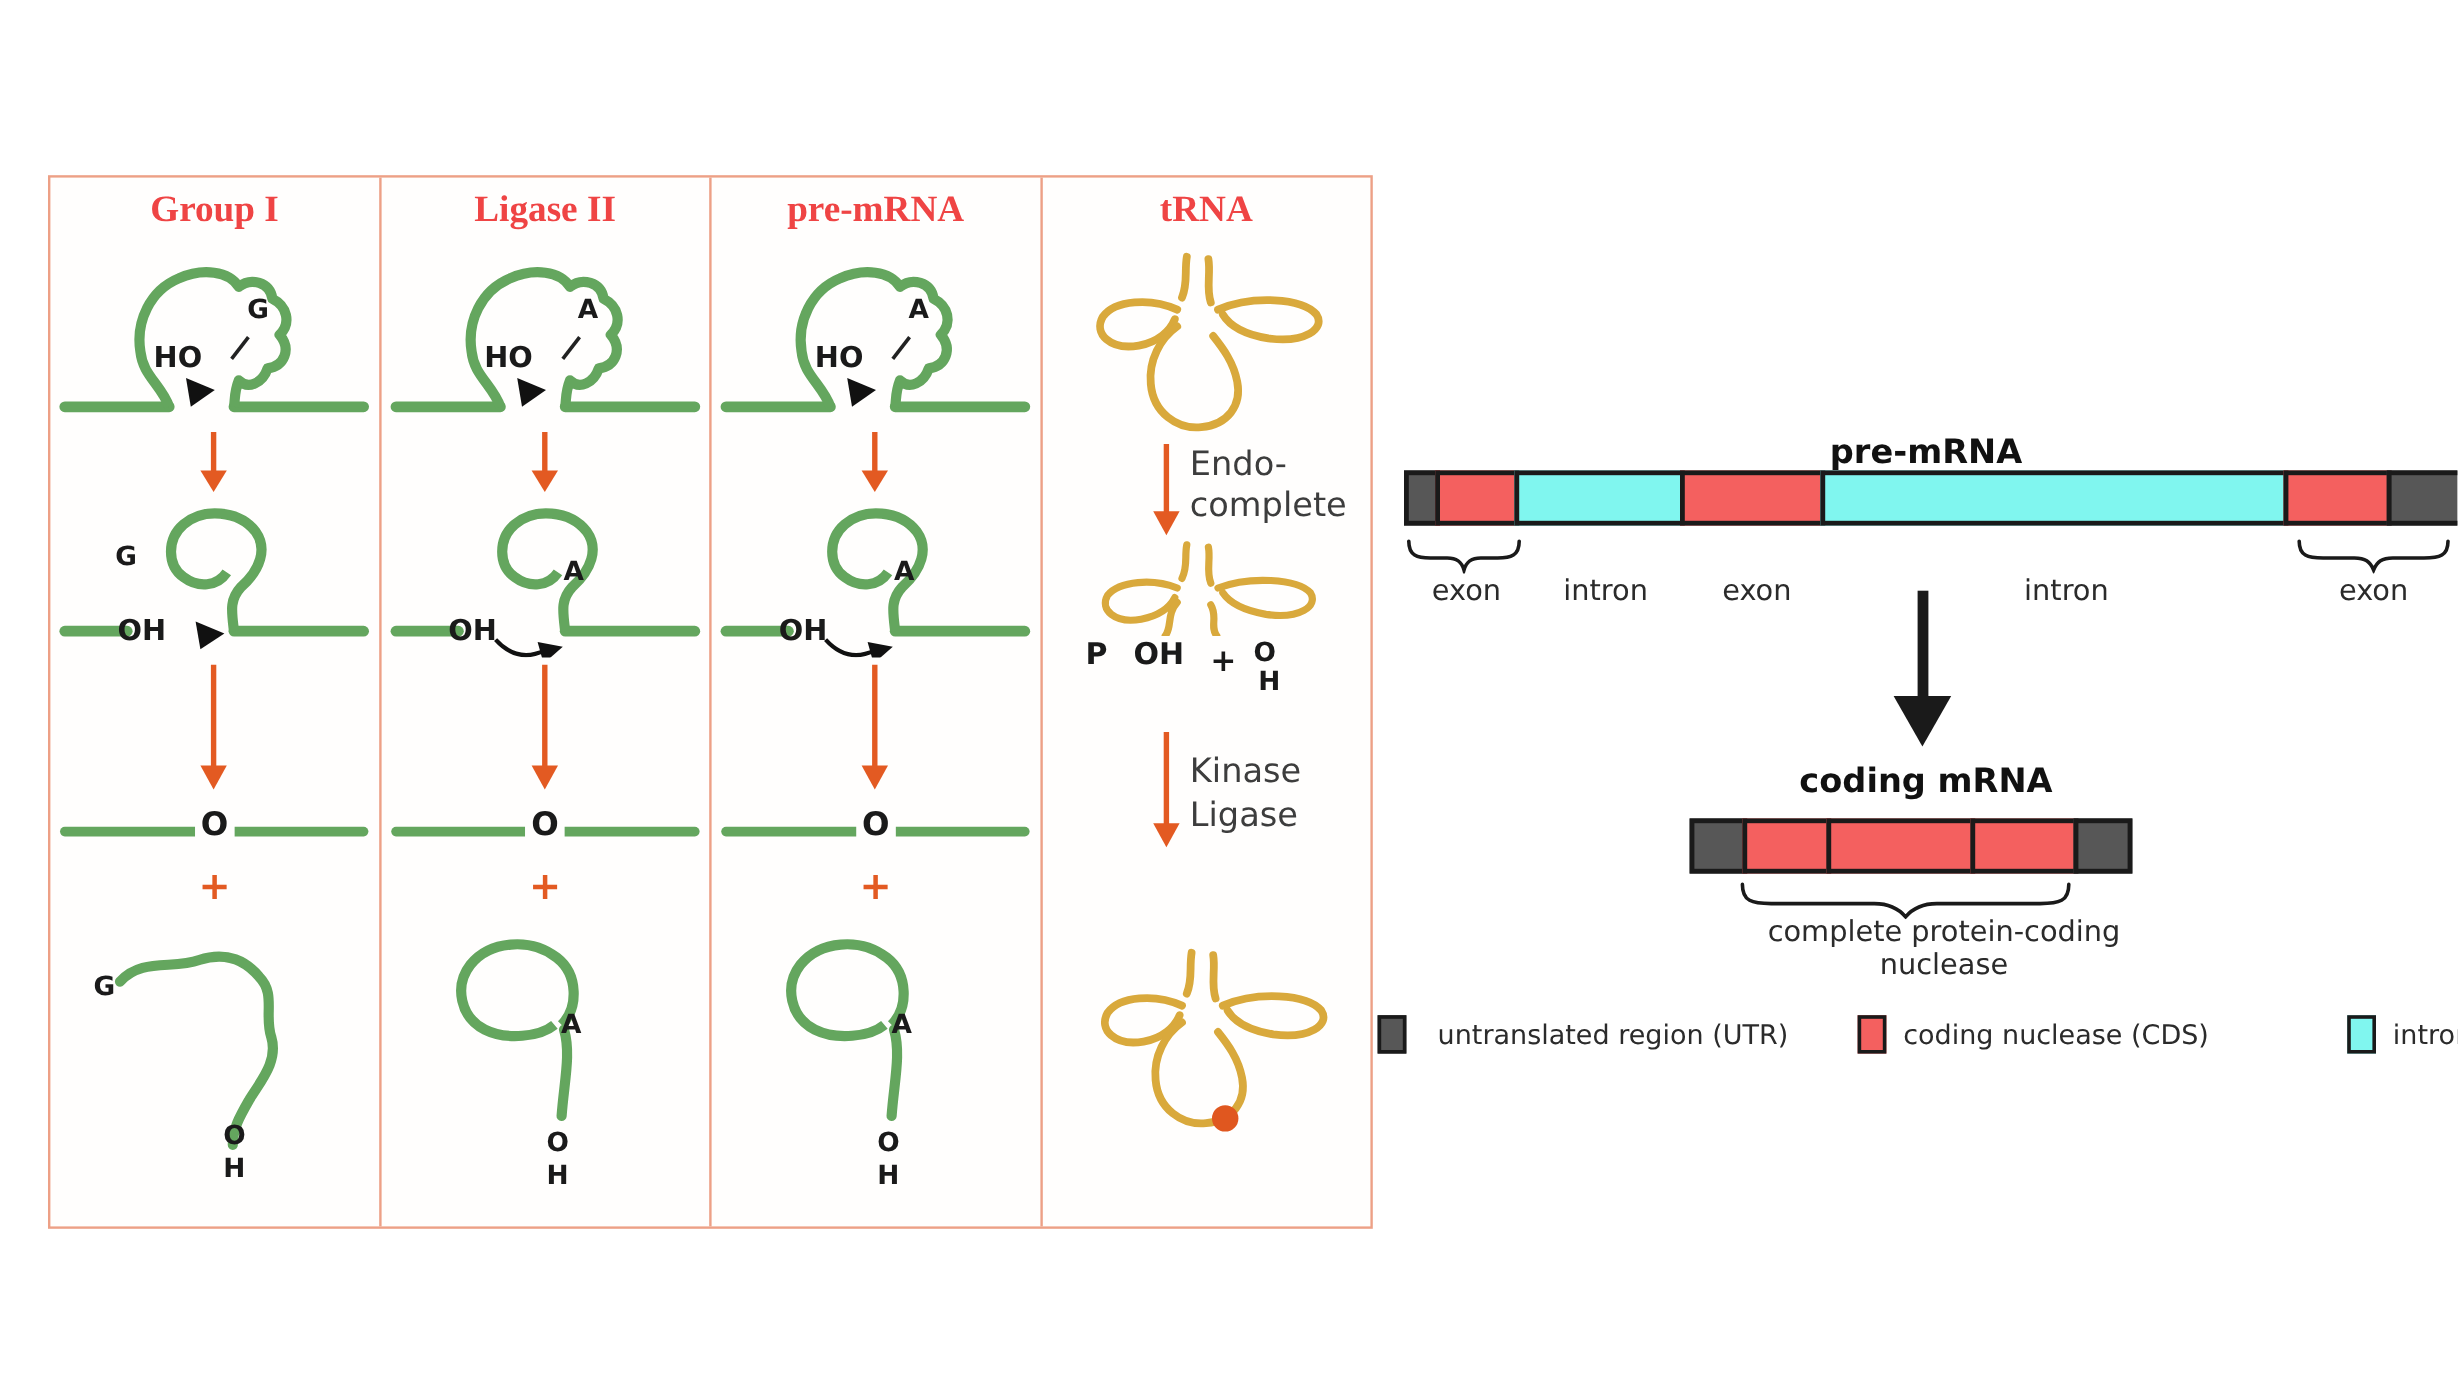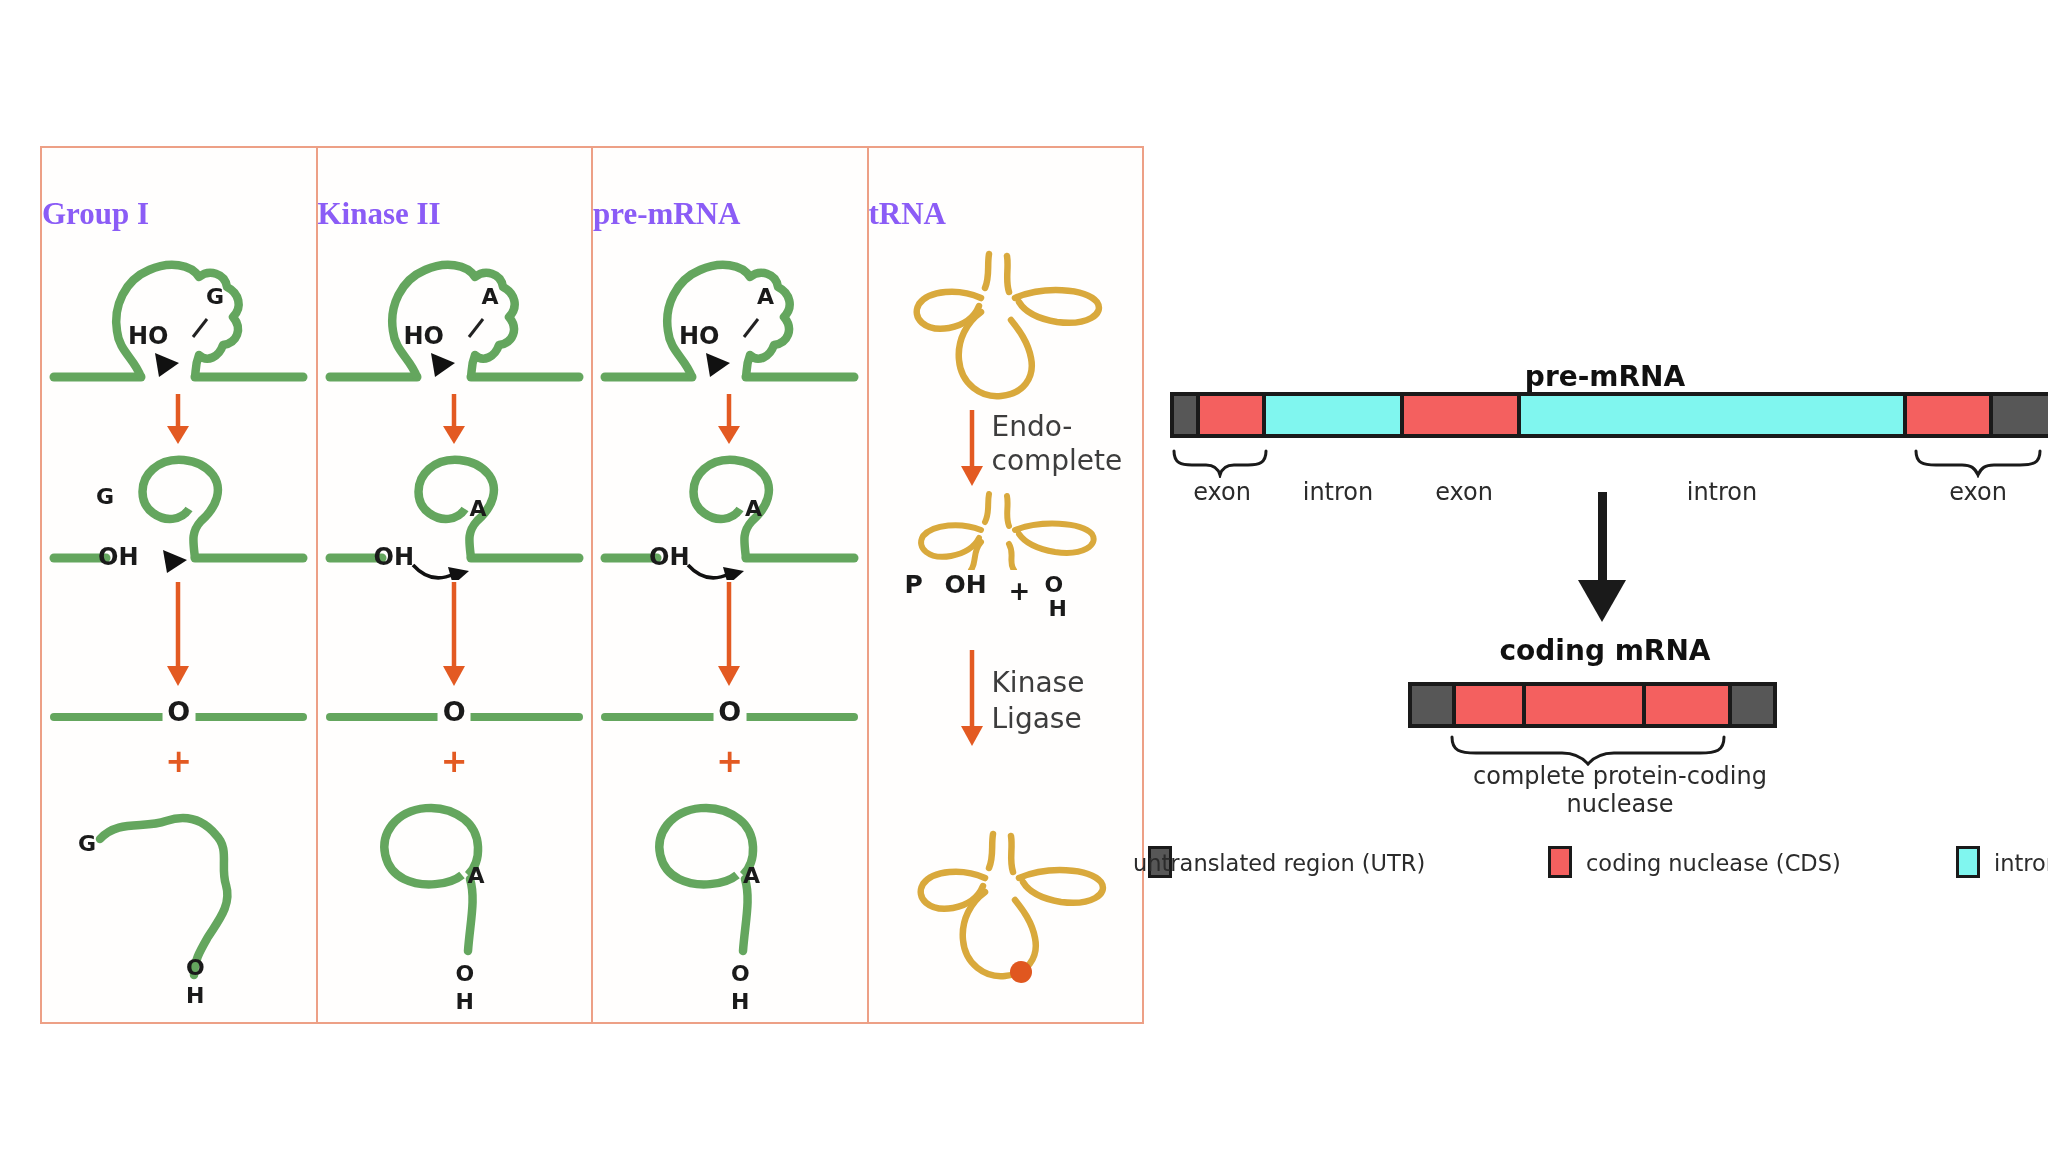--- a/index.html
+++ b/index.html
@@ -4,22 +4,22 @@
 <style>
   html,body{margin:0;padding:0;background:#fff;}
   .page{position:relative;width:2048px;height:1152px;background:#ffffff;overflow:hidden;
         font-family:"DejaVu Sans",sans-serif;color:#1a1a1a;}
   
   .panel{position:absolute;left:40px;top:146px;width:1104px;height:878px;
          border:2px solid #eda086;display:flex;box-sizing:border-box;background:#fffefd;}
   .col{flex:1 1 0;border-right:2px solid #eda086;display:flex;flex-direction:column;
        align-items:stretch;position:relative;min-width:0;}
   .col:last-child{border-right:none;}
-  .col-title{height:58px;box-sizing:border-box;padding-top:8px;
-             font-family:"Liberation Serif",serif;font-weight:bold;font-size:31px;color:#8b5cf6;margin-top:40px;}
+  .col-title{height:58px;box-sizing:border-box;padding-top:8px;text-align:center;
+             font-family:"Liberation Serif",serif;font-weight:bold;font-size:31px;color:#ef4444;}
   .row{position:relative;width:100%;}
   .row svg{position:absolute;left:0;top:0;}
   .r-s1{height:150px;} .r-a1{height:56px;} .r-s2{height:136px;} .r-a2{height:116px;}
   .r-s3{height:56px;} .r-plus{height:44px;} .r-s4{height:244px;}
   .r-t1{height:160px;} .r-ta1{height:84px;} .r-t2{height:80px;} .r-tlbl{height:54px;}
   .r-sp20{height:20px;} .r-ta2{height:118px;} .r-sp44{height:44px;} .r-t3{height:200px;}
   .chem{position:absolute;font-weight:bold;font-size:24px;color:#1a1a1a;line-height:1;}
   .chem.small{font-size:22px;}
   .o-on-line{position:absolute;left:50%;transform:translateX(-50%);top:8px;
              font-weight:bold;font-size:27px;background:#fffefd;padding:0 5px;line-height:1.2;}
@@ -91,21 +91,21 @@
         <svg width="273" height="244" viewBox="0 0 273 244">
           <path d="M58,54 C76,34 102,44 124,36 C148,28 164,38 174,50 C188,64 178,82 184,100 C190,120 176,136 166,152 C158,166 152,176 152,190" stroke="#64a65e" stroke-width="8.5" fill="none" stroke-linecap="round"></path>
         </svg>
         <span class="chem small" style="left:36px;top:48px">G</span>
         <span class="chem small" style="left:144px;top:172px">O</span>
         <span class="chem small" style="left:144px;top:200px">H</span>
       </div>
     </div>
 
     <div class="col">
-      <div class="col-title">Kinase II</div>
+      <div class="col-title">Ligase II</div>
       <div class="row r-s1">
         <svg width="273" height="150" viewBox="0 0 273 150">
           <path d="M12,133 H99" stroke="#64a65e" stroke-width="9" fill="none" stroke-linecap="round"></path>
           <path d="M153,133 H261" stroke="#64a65e" stroke-width="9" fill="none" stroke-linecap="round"></path>
           <path d="M99,133 C92,114 77,107 75,87 C71,62 83,36 107,26 C127,17 149,20 157,33 C167,25 183,29 185,43 C197,49 201,63 191,73 C201,85 195,99 181,101 C177,113 165,119 157,111 C153,121 154,127 153,133" stroke="#64a65e" stroke-width="8.5" fill="none" stroke-linejoin="round"></path>
           <path d="M151,93 L165,75" stroke="#222" stroke-width="3" fill="none"></path>
           <polygon points="113,109 137,119 117,133" fill="#111"></polygon>
         </svg>
         <span class="chem" style="left:86px;top:80px">HO</span>
         <span class="chem small" style="left:164px;top:42px">A</span>
@@ -315,19 +315,19 @@
         <div class="seg" style="width: 90px; background: rgb(244, 96, 95); margin-left: -4px;"></div>
         <div class="seg" style="width: 49px; background: rgb(87, 87, 87); margin-left: -4px;"></div>
       </div>
 
     <svg class="abs-svg" style="left:1450px;top:734px" width="276" height="32" viewBox="0 0 276 32">
       <path d="M2,3 C2,17 10,19 26,19 L112,19 C124,19 132,23 138,30 C144,23 152,19 164,19 L250,19 C266,19 274,17 274,3" stroke="#1a1a1a" stroke-width="3" fill="none" stroke-linecap="round"></path>
     </svg>
     <span class="bracelbl" style="left:1420px;top:762px;width:400px">complete protein-coding nuclease</span>
 
     <span class="swatch" style="left: 1148px; top: 846px; background: rgb(87, 87, 87);"></span>
-    <span class="legend-lbl" style="left:1133px;top:850px">untranslated region (UTR)</span>
+    <span class="legend-lbl" style="left:1198px;top:850px">untranslated region (UTR)</span>
     <span class="swatch" style="left: 1548px; top: 846px; background: rgb(244, 96, 95);"></span>
     <span class="legend-lbl" style="left:1586px;top:850px">coding nuclease (CDS)</span>
     <span class="swatch" style="left: 1956px; top: 846px; background: rgb(128, 246, 239);"></span>
     <span class="legend-lbl" style="left:1994px;top:850px">intron</span>
   </div>
 </div>
 
 </body></html>

